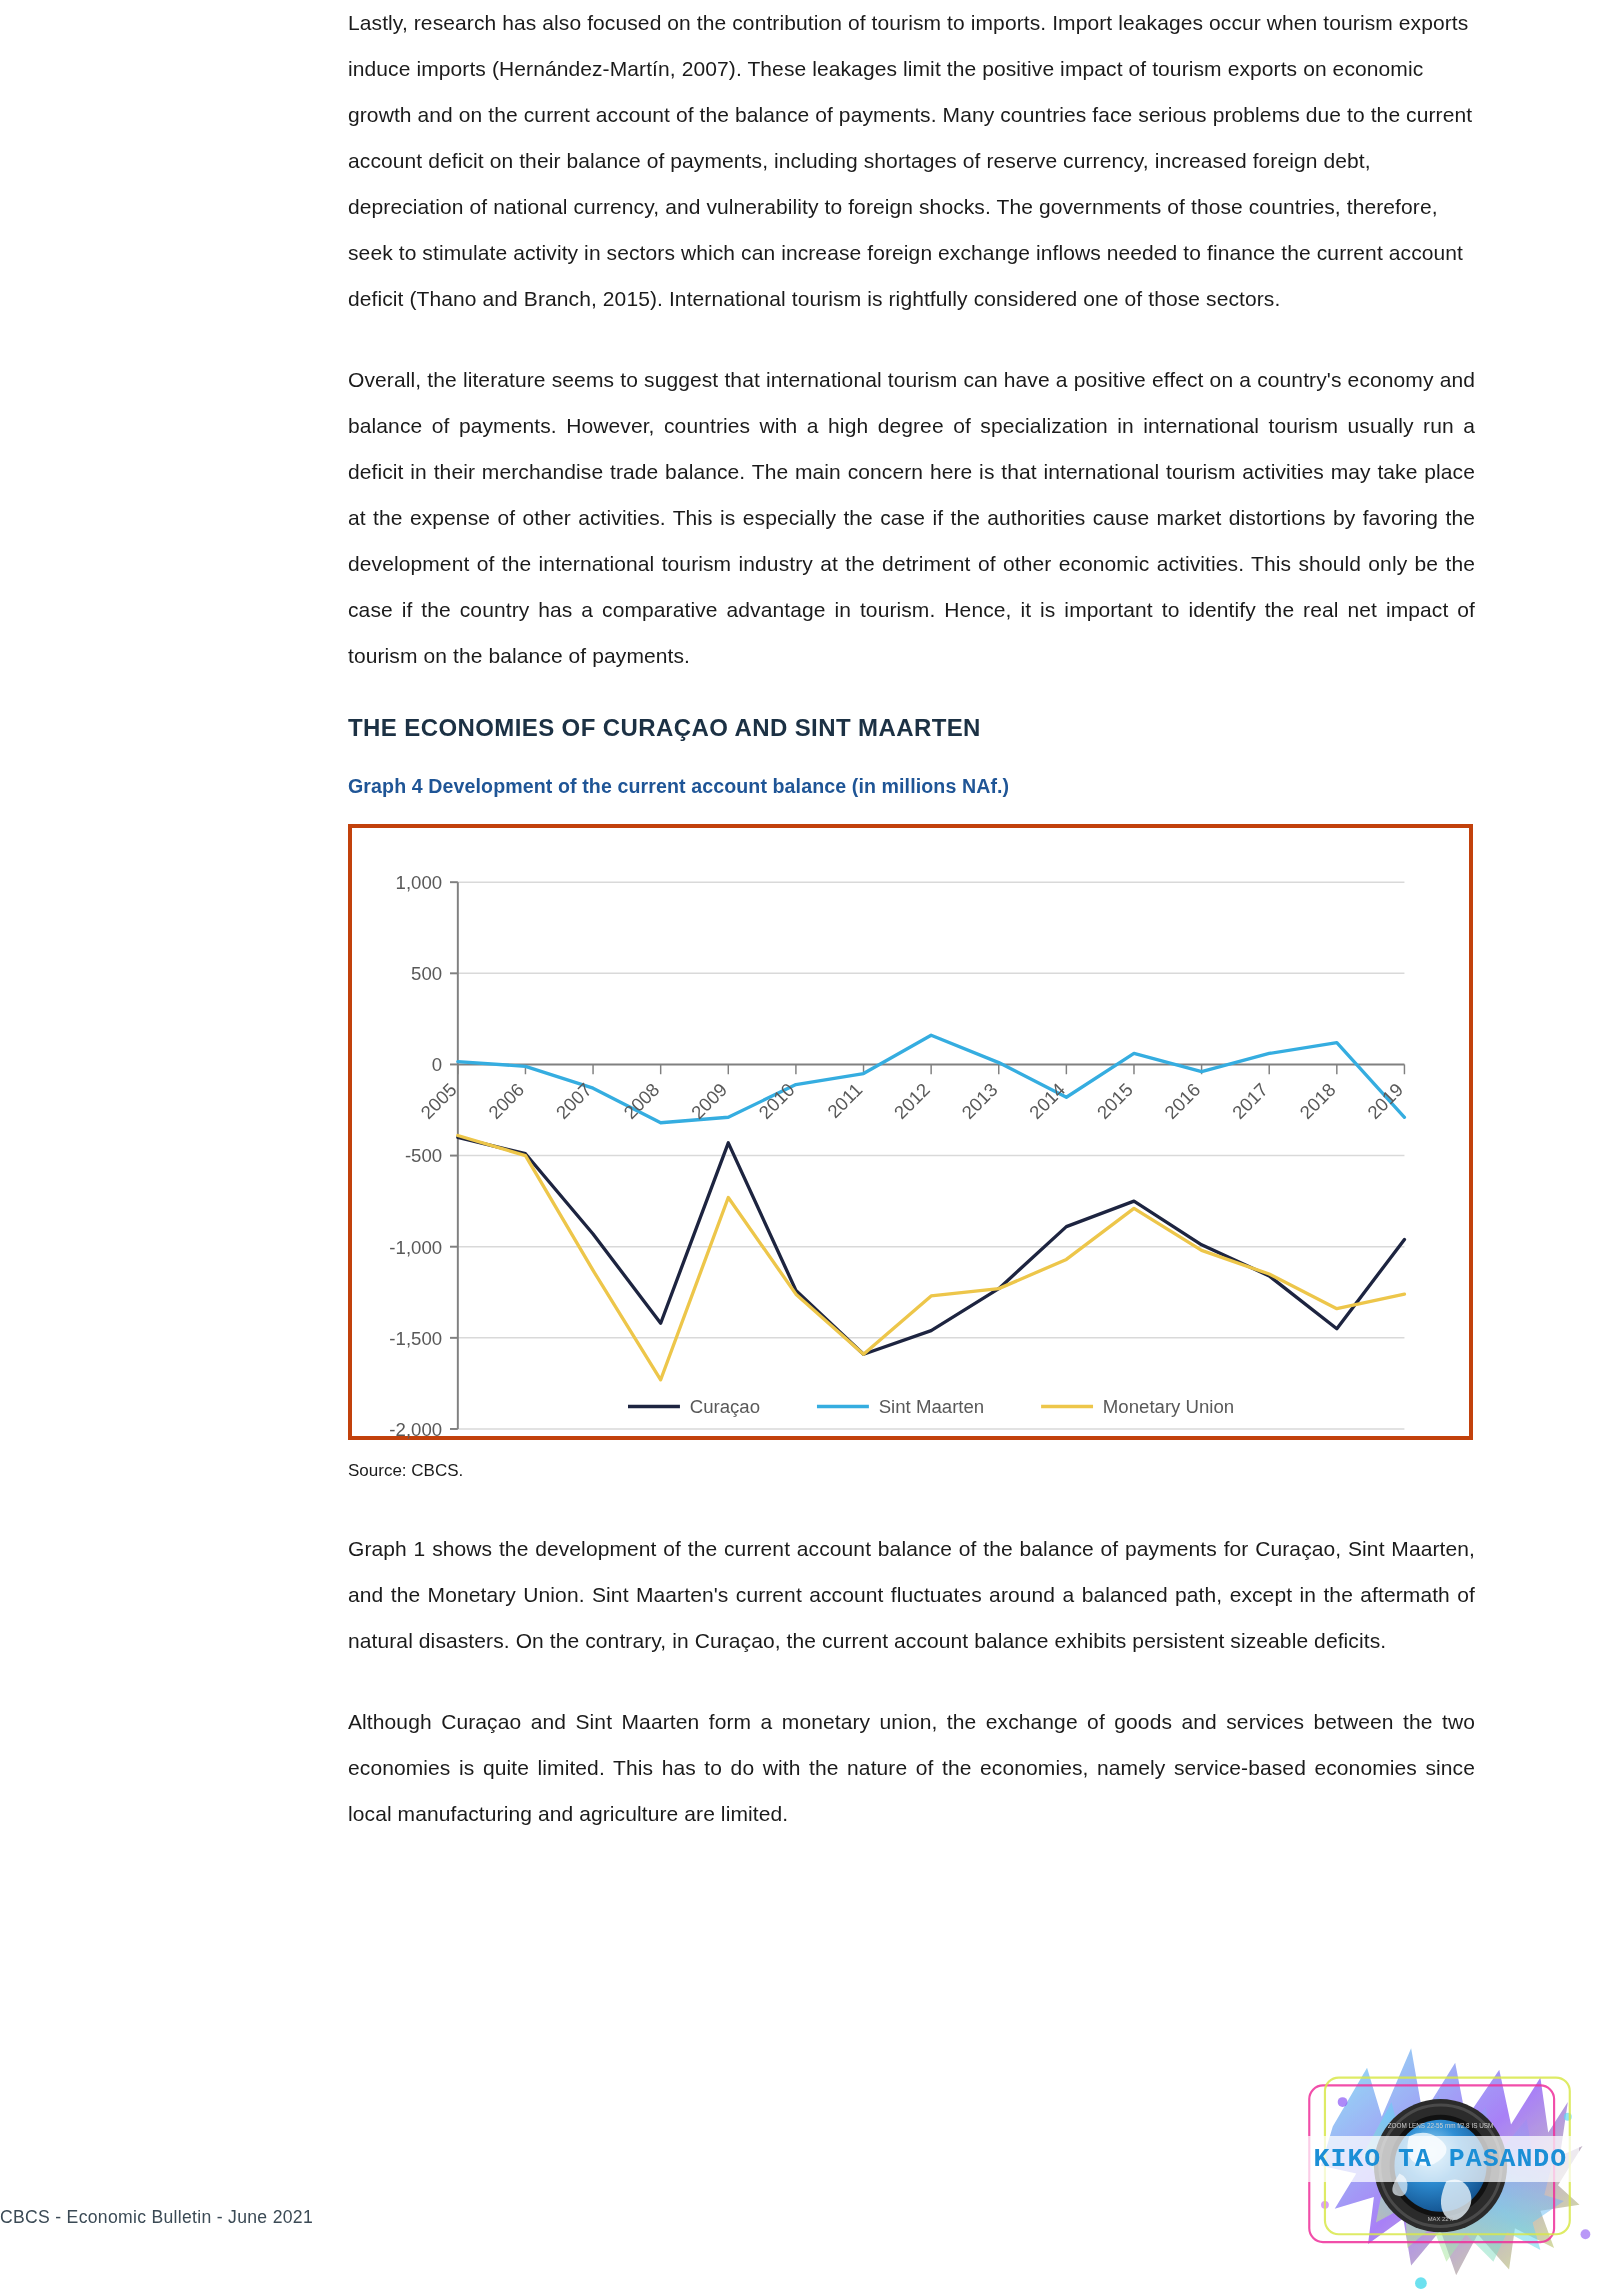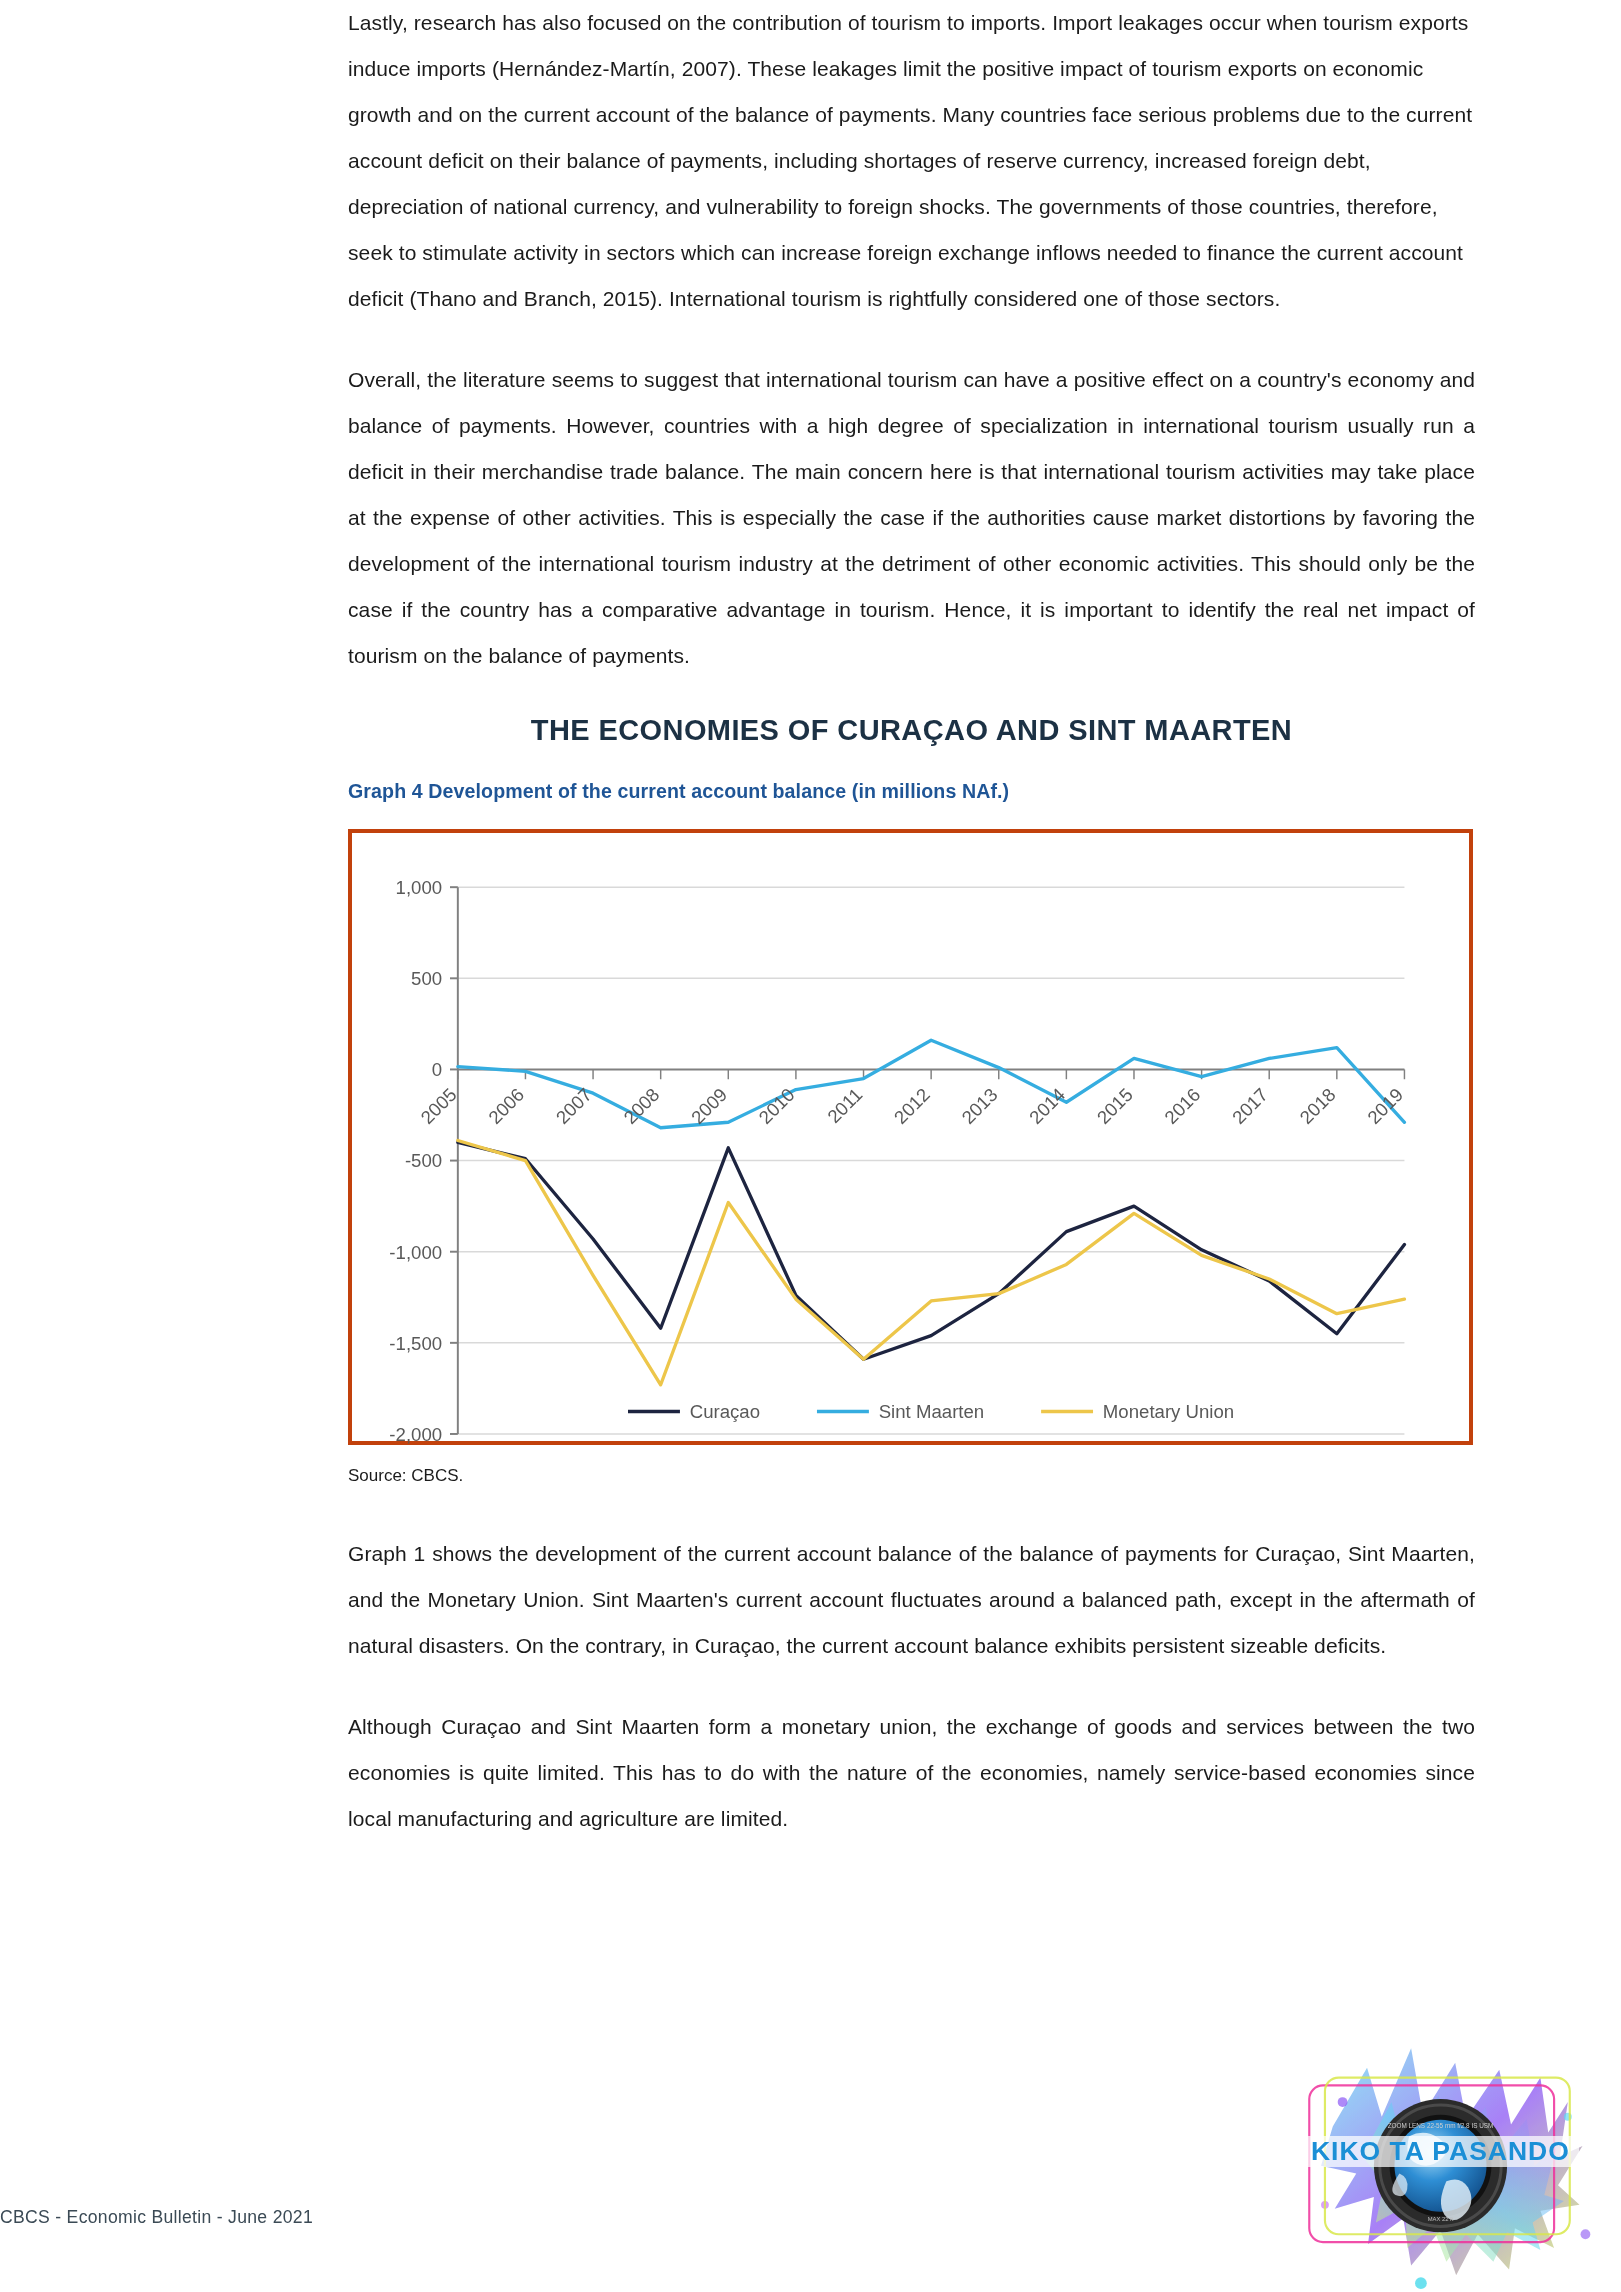--- a/index.html
+++ b/index.html
@@ -31,26 +31,25 @@
     line-height: 46px;
     text-align: justify;
     color: #1b1b1b;
     margin: 0 0 35px 0;
     letter-spacing: 0.1px;
   }
   p.body-par.first {
     text-align: left;
   }
   h2.section-heading {
-    font-size: 29px;
+    font-size: 24px;
     font-weight: bold;
     color: #1c3144;
     letter-spacing: 0.4px;
     margin: 0 0 33px 0;
-    text-align: center;
   }
   .graph-title {
     font-size: 19.6px;
     font-weight: bold;
     color: #1f5596;
     margin: 0 0 25.5px 0;
     letter-spacing: 0.1px;
   }
   .chart-box {
     border: 4px solid #c2410c;
@@ -87,24 +86,24 @@
   }
   .wm-label {
     position: absolute;
     left: 27.4px;
     top: 127px;
     width: 278px;
     text-align: center;
     font-size: 26.5px;
     font-weight: bold;
     letter-spacing: 1px;
-    font-family: Liberation Sans, sans-serif;
+    font-family: Liberation Mono, monospace;
     color: #1b8fd6;
     background: rgba(255,255,255,0.72);
-    padding: 0 0;
+    padding: 8px 0;
     z-index: 5;
   }
 </style>
 </head>
 <body>
 
 <div class="page">
 
   <div class="content">
 

